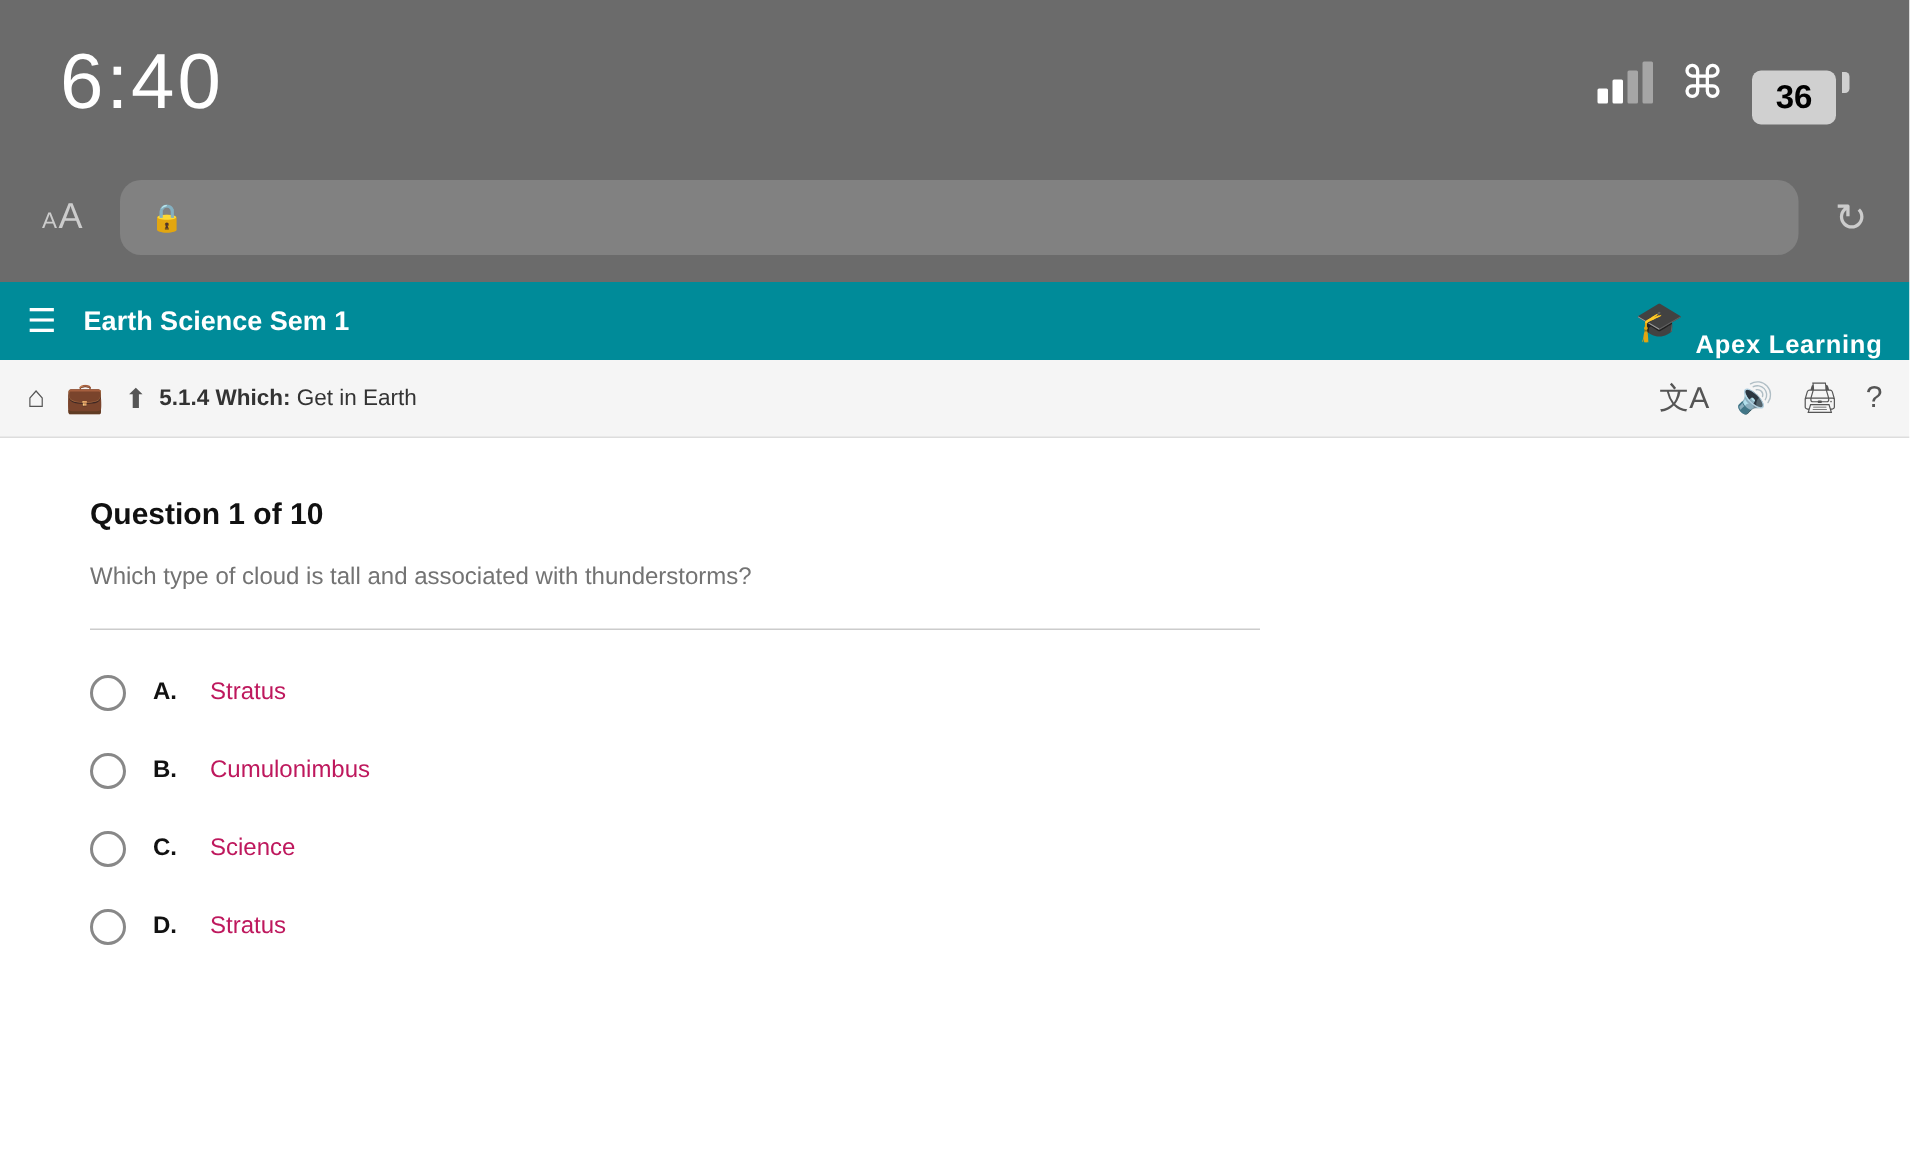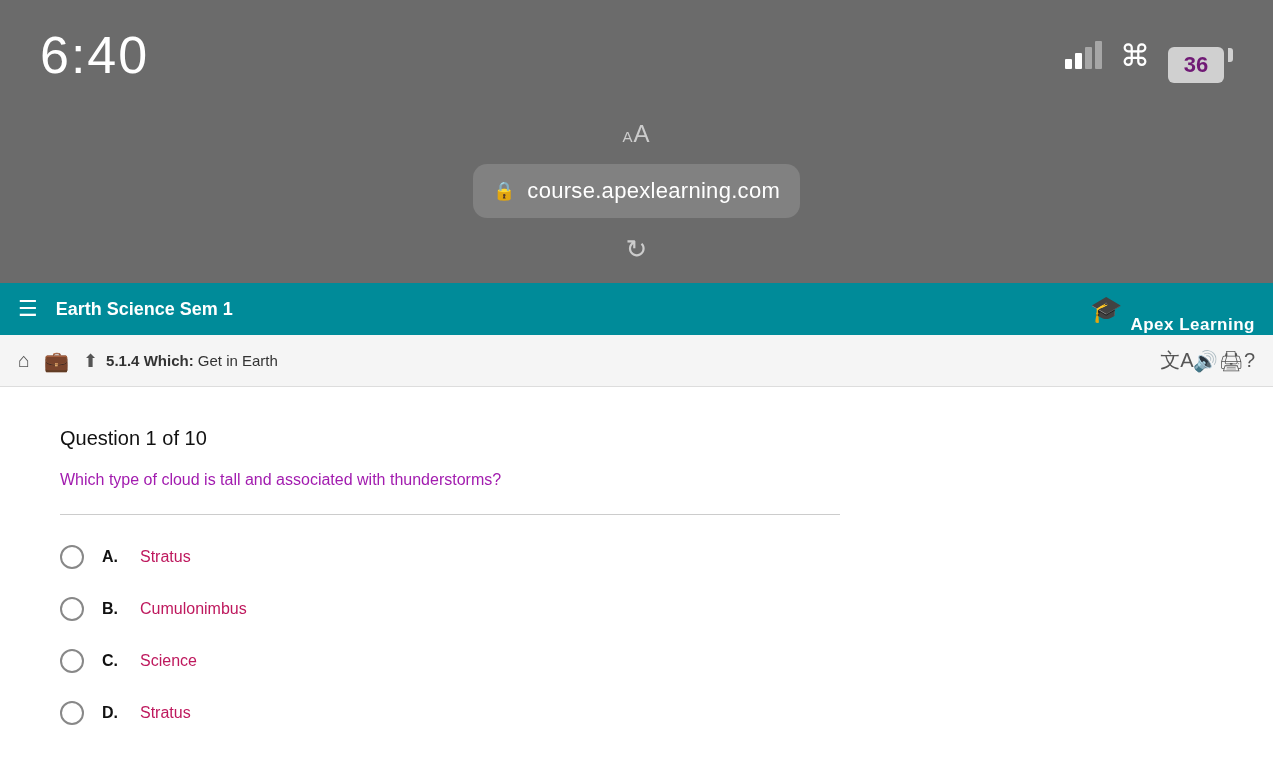--- a/index.html
+++ b/index.html
@@ -54,41 +54,40 @@
       display: flex;
       align-items: center;
       gap: 4px;
     }
     .battery-body {
       background: #d0d0d0;
       border-radius: 6px;
       padding: 5px 10px;
       font-size: 22px;
       font-weight: bold;
-      color: #701a75;
+      color: #000000;
       min-width: 56px;
       text-align: center;
       margin-top: 20px;
     }
     .battery-tip {
       width: 5px;
       height: 14px;
       background: #d0d0d0;
       border-radius: 0 3px 3px 0;
     }
 
     
     .address-bar-container {
       background: #6b6b6b;
       padding: 10px 20px 18px 20px;
       display: flex;
       align-items: center;
       justify-content: space-between;
       gap: 16px;
-      flex-direction: column;
     }
     .font-size-control {
       color: #ccc;
       font-size: 20px;
       font-weight: 500;
       letter-spacing: 1px;
       white-space: nowrap;
       padding: 0 8px;
     }
     .font-size-control .a-small { font-size: 15px; }
@@ -192,42 +191,43 @@
     .breadcrumb-text {
       font-size: 15px;
       color: #333;
     }
     .breadcrumb-bold {
       font-weight: 700;
     }
     .toolbar-right {
       display: flex;
       align-items: center;
+      gap: 18px;
     }
     .toolbar-right-icon {
       font-size: 20px;
       color: #555;
       cursor: pointer;
     }
 
     
     .quiz-content {
       background: #fff;
       padding: 40px 60px;
       max-width: 900px;
     }
     .question-header {
       font-size: 20px;
-      font-weight: 400;
+      font-weight: 700;
       margin-bottom: 18px;
       color: #111;
     }
     .question-text {
       font-size: 16px;
-      color: #a21caf;
+      color: #737373;
       margin-bottom: 22px;
       line-height: 1.5;
     }
     .divider {
       border: none;
       border-top: 1px solid #ccc;
       margin-bottom: 30px;
     }
     .answer-option {
       display: flex;
@@ -274,21 +274,20 @@
     </div>
   </div>
 </div>
 
 <div class="address-bar-container">
   <div class="font-size-control">
     <span class="a-small">A</span><span class="a-large">A</span>
   </div>
   <div class="url-bar">
     <span class="lock-icon">🔒</span>
-    <span class="url-text">course.apexlearning.com</span>
   </div>
   <button class="refresh-btn">↻</button>
 </div>
 
 <div class="nav-bar">
   <div class="nav-left">
     <span class="hamburger-icon">☰</span>
     <span class="course-title">Earth Science Sem 1</span>
   </div>
   <div class="apex-logo">

